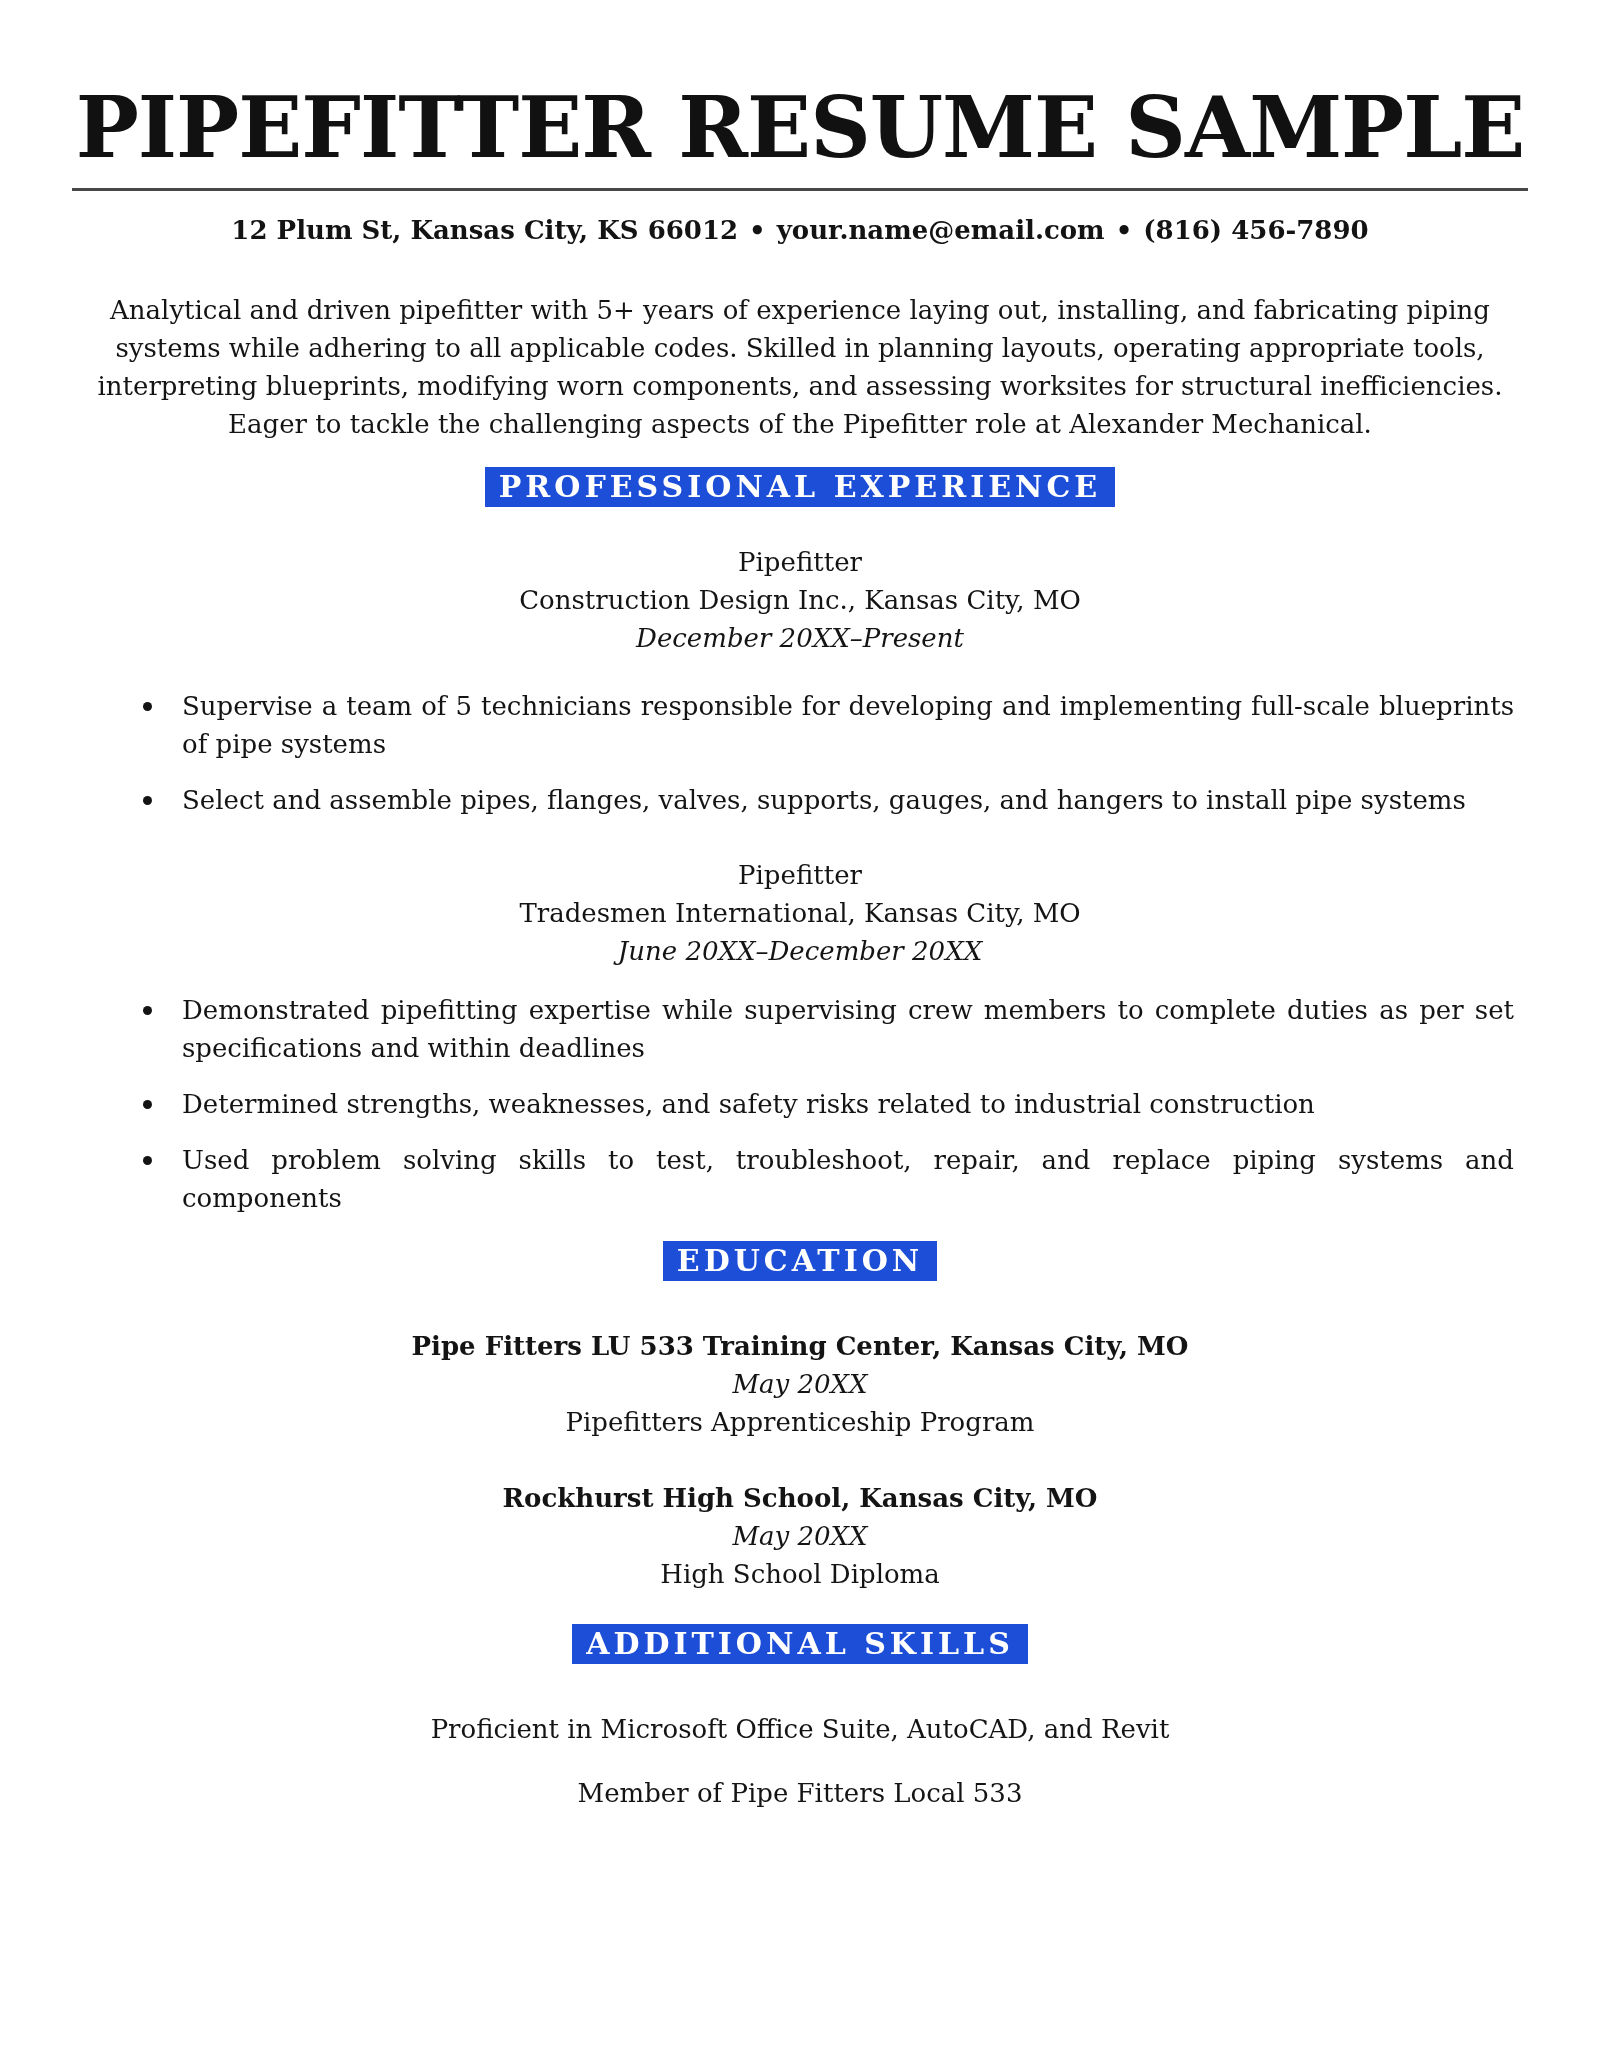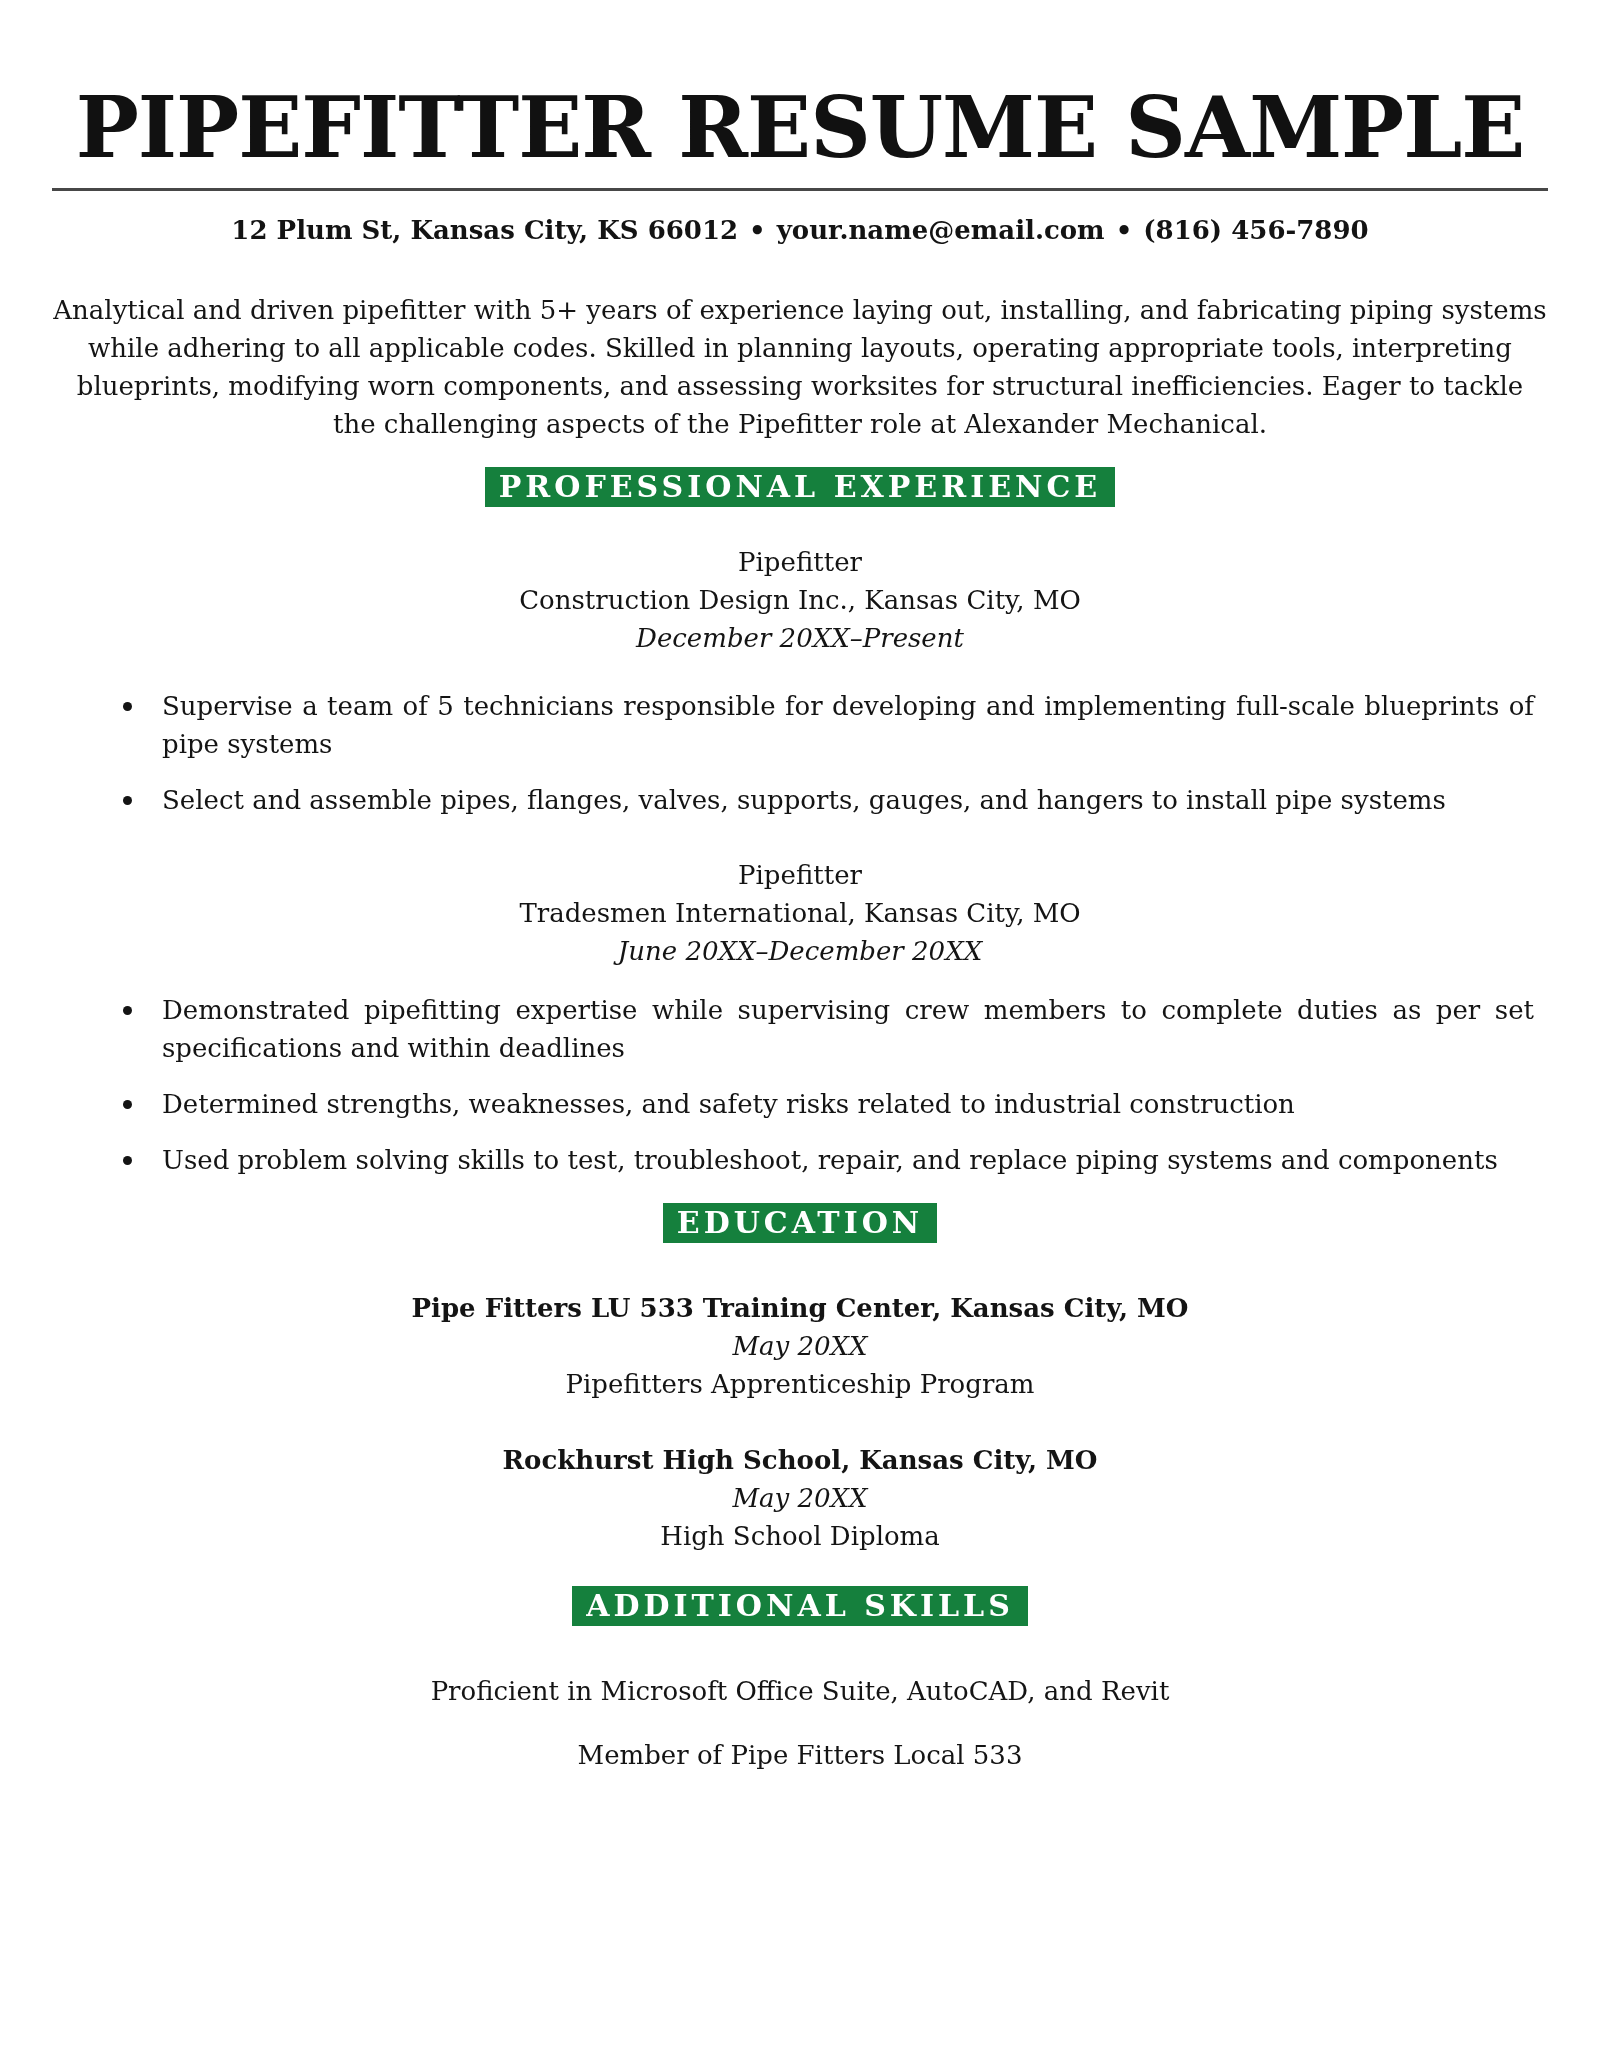--- a/index.html
+++ b/index.html
@@ -1,21 +1,21 @@
 <!DOCTYPE html>
 <html><head>
 <meta charset="utf-8">
 <style>
   html, body { margin: 0; padding: 0; background: #ffffff; }
   .page {
     position: relative;
     width: 1600px;
     height: 2071px;
     box-sizing: border-box;
-    padding: 0 52px;
+    padding: 0 72px;
     background: #ffffff;
     font-family: "DejaVu Serif", serif;
     color: #141414;
     overflow: hidden;
   }
   .title {
     margin: 75px 0 0;
     font-size: 84px;
     font-weight: bold;
     line-height: 105px;
@@ -43,21 +43,21 @@
     text-align: center;
     font-size: 26px;
     line-height: 38px;
   }
   .section-heading { text-align: center; }
   .heading-experience { margin-top: 24px; }
   .heading-education  { margin-top: 24px; }
   .heading-skills     { margin-top: 31px; }
   .heading-box {
     display: inline-block;
-    background: #15803d;
+    background: #1d4ed8;
     color: #ffffff;
     font-size: 30px;
     font-weight: bold;
     line-height: 34px;
     padding: 3px 14px;
     letter-spacing: 4px;
   }
   .job-header {
     text-align: center;
     font-size: 26px;

